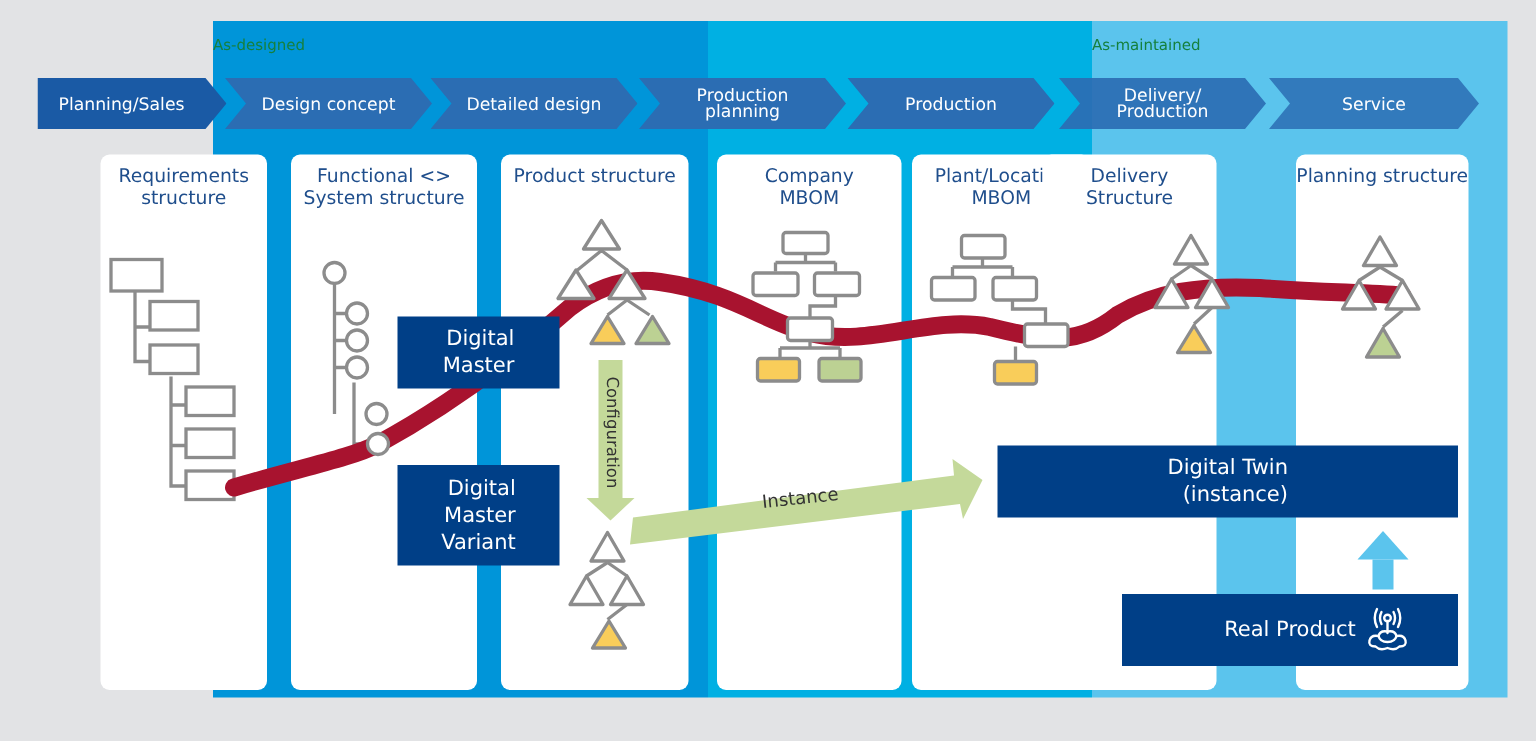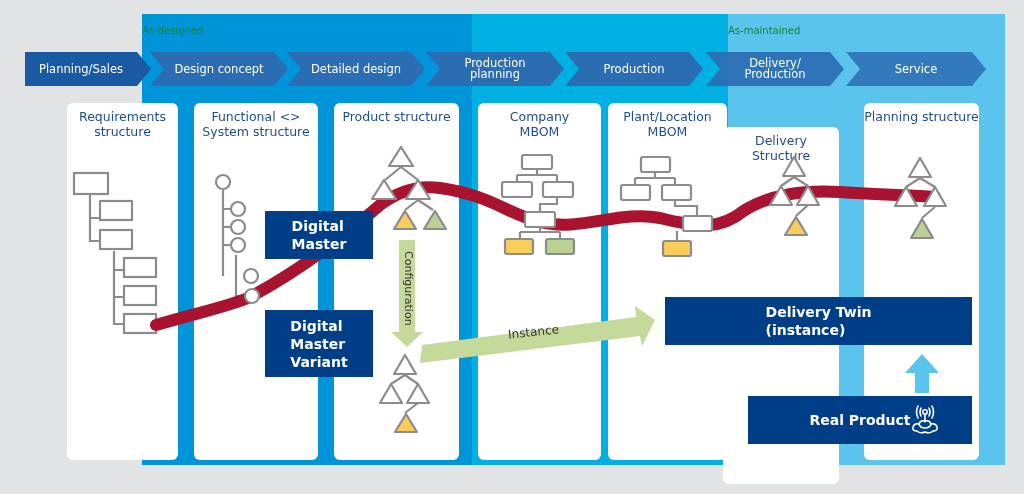--- a/index.html
+++ b/index.html
@@ -8,22 +8,22 @@
   .phase-bg { position: absolute; top: 14px; height: 451px; }
   .phase-title { position: absolute; top: 25px; color: #15803d; font-size: 10px; }
   .stage { position: absolute; top: 52px; height: 34px; }
   .stage svg { position: absolute; left: 0; top: 0; }
   .stage-label { position: absolute; left: 0; top: 0; width: 100%; height: 100%; display: flex;
                  align-items: center; justify-content: center; color: #ffffff; font-size: 11.5px;
                  line-height: 11px; text-align: center; white-space: pre-line; z-index: 2; }
   .col { position: absolute; top: 103px; height: 357px; background: #ffffff; border-radius: 6px; }
   .col-title { position: absolute; top: 6px; left: 0; width: 100%; text-align: center; color: #1f4e8c;
                font-size: 12.5px; line-height: 15px; white-space: pre-line; }
-  .dbox { position: absolute; background: #003f87; color: #ffffff; font-weight: bold;
-          display: flex; align-items: center; justify-content: center; text-align: left;
+  .dbox { position: absolute; background: #003f87; color: #ffffff; font-weight: normal;
+          display: flex; align-items: center; justify-content: center; text-align: right;
           white-space: pre-line; }
   #overlay { position: absolute; left: 0; top: 0; }
   .conf-label { position: absolute; left: 393px; top: 248px; width: 30px; height: 80px;
                 writing-mode: vertical-rl; color: #333; font-size: 11px; display: flex;
                 align-items: center; justify-content: center; z-index: 5; }
   .inst-label { position: absolute; left: 508px; top: 325px; color: #333; font-size: 12px;
                 transform: rotate(-6deg); z-index: 5; }
 </style>
 </head>
 <body>
@@ -93,21 +93,21 @@
   <div class="col-title">Product structure</div>
 </div>
 <div class="col" style="left:478px;width:123px;">
   <div class="col-title">Company
 MBOM</div>
 </div>
 <div class="col" style="left:608px;width:119px;">
   <div class="col-title">Plant/Location
 MBOM</div>
 </div>
-<div class="col" style="left:723px;width:116px;margin-top:24px;">
+<div class="col" style="left:695px;width:116px;">
   <div class="col-title">Delivery
 Structure</div>
 </div>
 <div class="col" style="left:864px;width:115px;">
   <div class="col-title">Planning structure</div>
 </div>
 
 <svg id="overlay" width="1024" height="494">
   <g fill="#ffffff" stroke="#8c8c8c" stroke-width="2.2">
 
@@ -211,21 +211,21 @@
 </svg>
 
 <div class="conf-label">Configuration</div>
 <div class="inst-label">Instance</div>
 
 <div class="dbox" style="left:265px;top:211px;width:108px;height:48px;font-size:14px;line-height:18px;">Digital
 Master</div>
 <div class="dbox" style="left:265px;top:310px;width:108px;height:67px;font-size:14px;line-height:18px;">Digital
 Master
 Variant</div>
-<div class="dbox" style="left:665px;top:297px;width:307px;height:48px;font-size:14px;line-height:18px;">Delivery Twin
+<div class="dbox" style="left:665px;top:297px;width:307px;height:48px;font-size:14px;line-height:18px;">Digital Twin
 (instance)</div>
 <div class="dbox" style="left:748px;top:396px;width:224px;height:48px;">
   <span style="font-size:14px;">Real Product</span>
   <svg width="34" height="34" viewBox="0 0 34 34" style="position:absolute;right:30px;top:7px;">
     <g fill="none" stroke="#ffffff" stroke-width="1.6" stroke-linecap="round">
       <circle cx="17" cy="9" r="2.2"></circle>
       <path d="M13,5 Q11,9 13,13 M21,5 Q23,9 21,13 M10,3 Q7,9 10,15 M24,3 Q27,9 24,15"></path>
       <path d="M17,11 V19"></path>
       <path d="M9,28 Q4,28 5,24 Q6,20 11,21 Q12,17 17,18 Q22,17 23,21 Q28,20 29,24 Q30,28 25,28 Q22,31 17,29 Q12,31 9,28 Z"></path>
       <path d="M11,21 Q12,25 17,25 Q22,25 23,21"></path>

